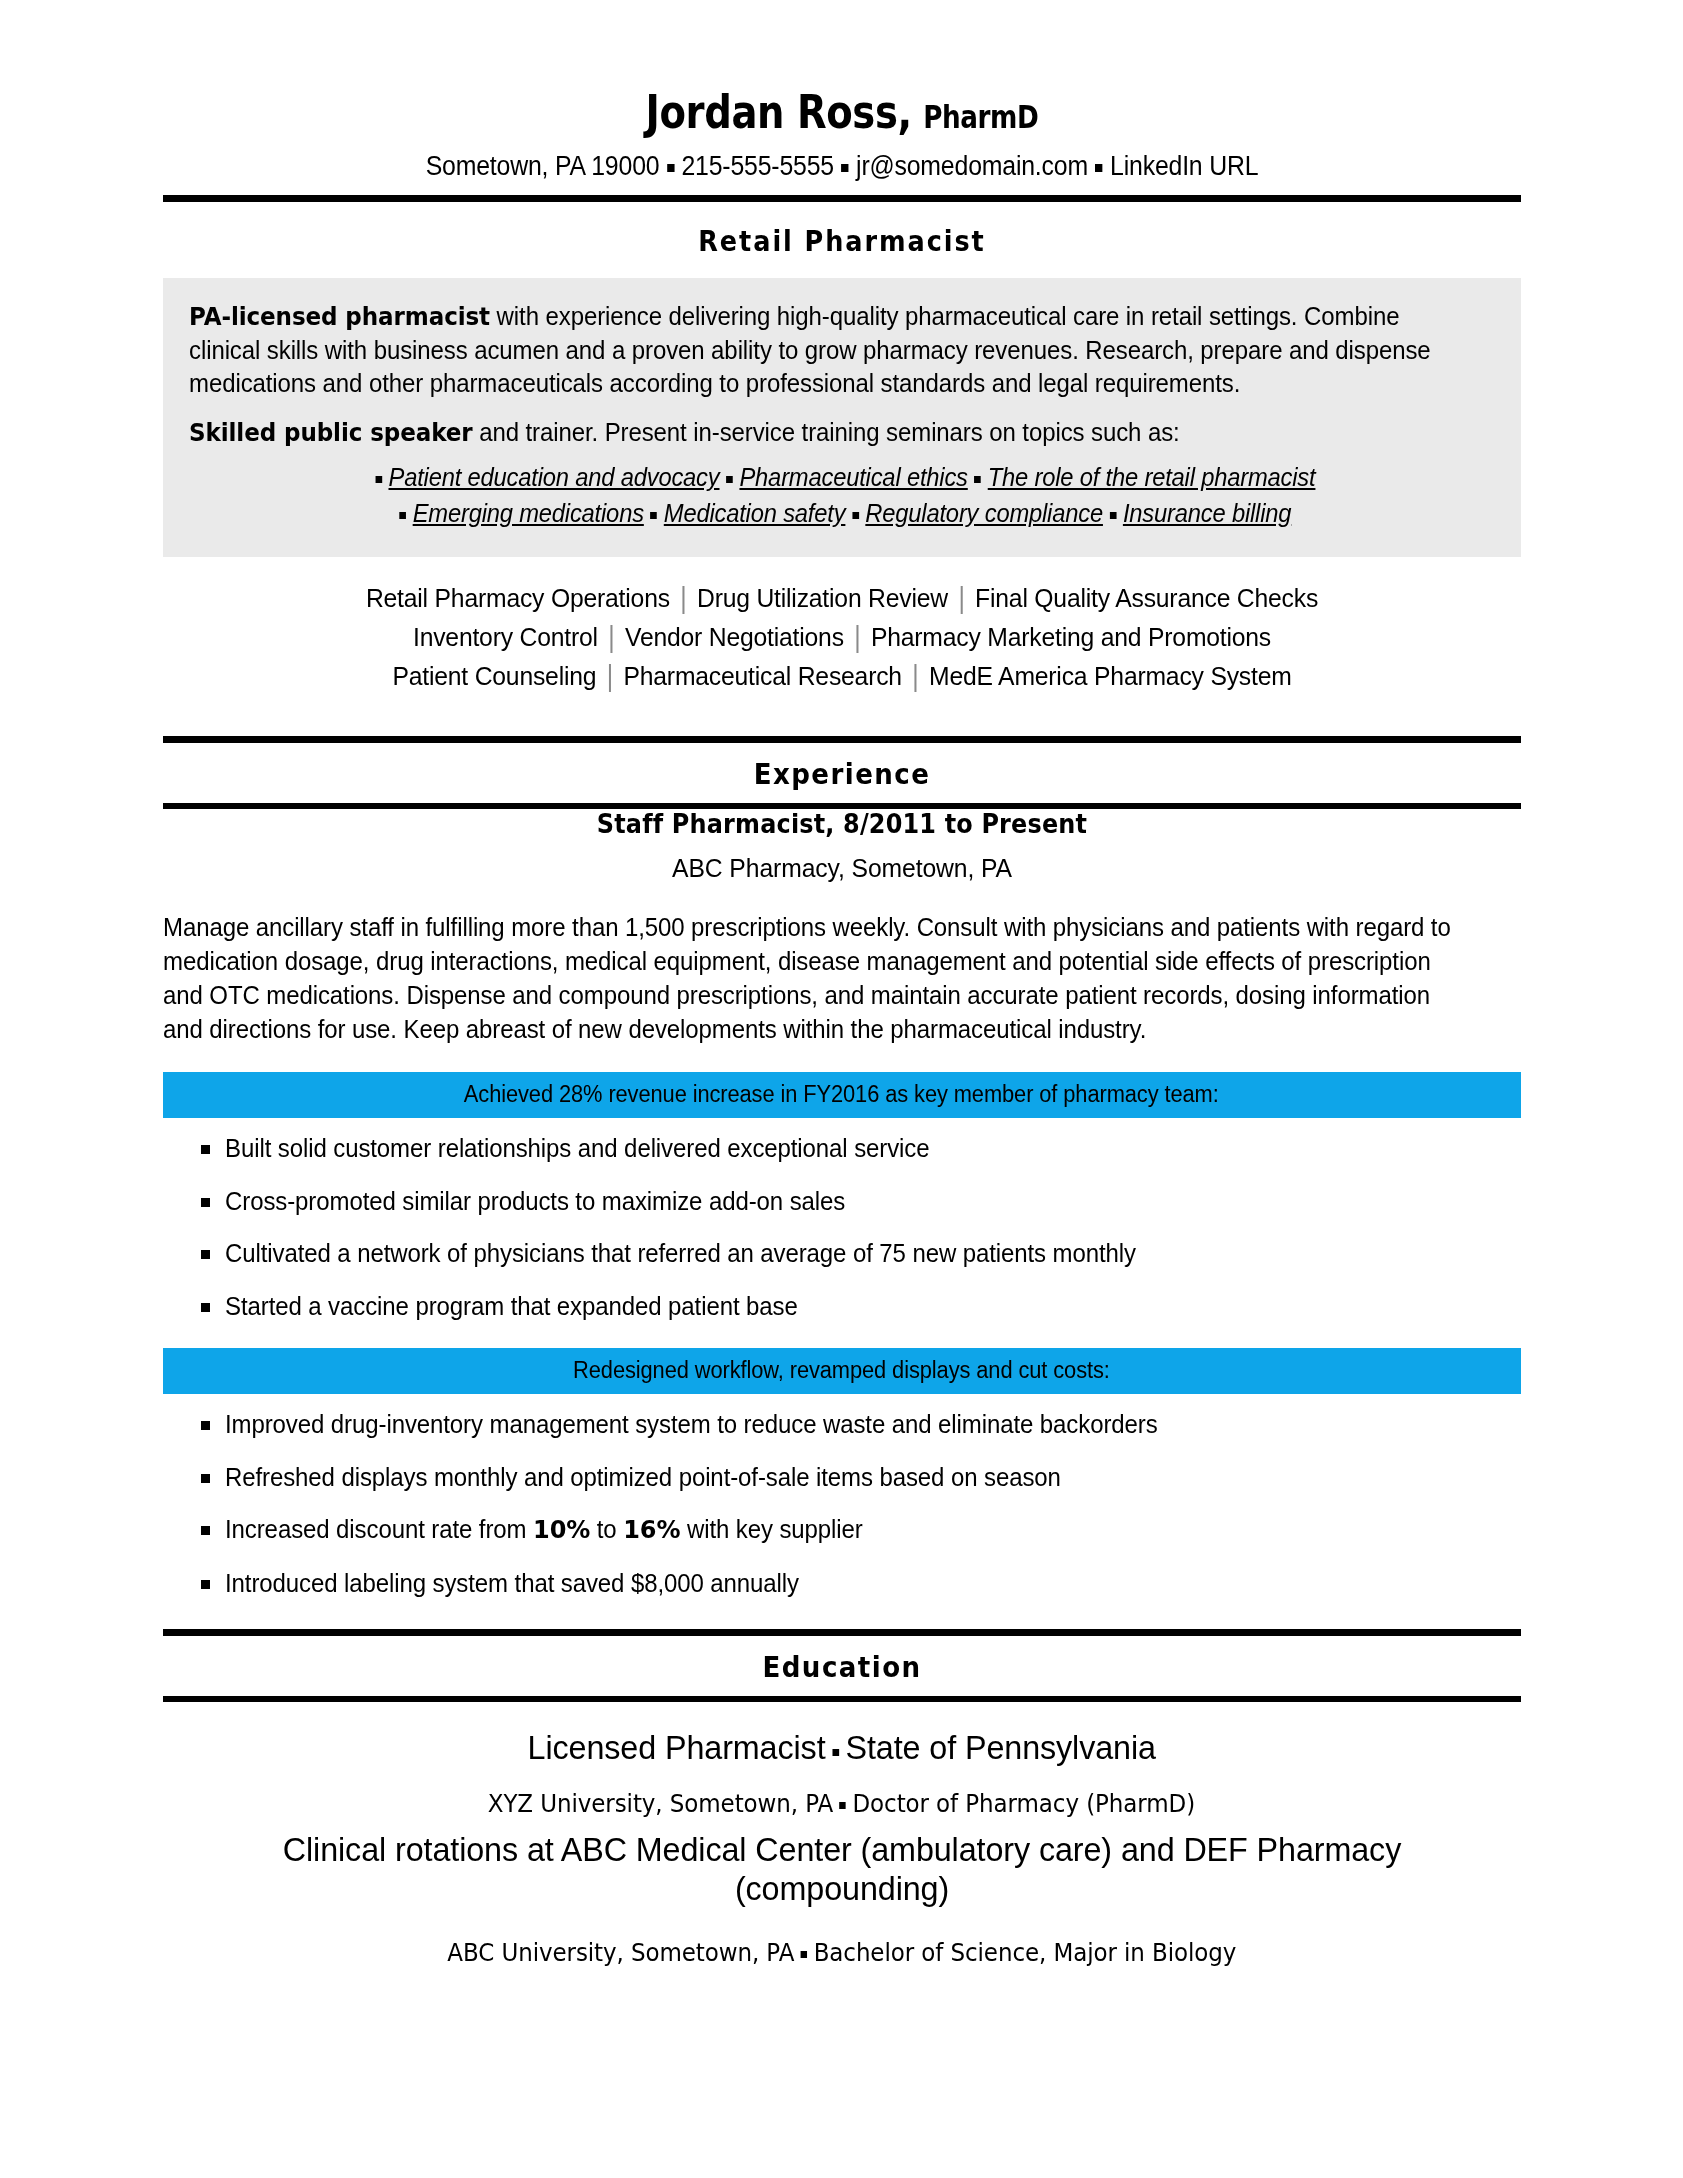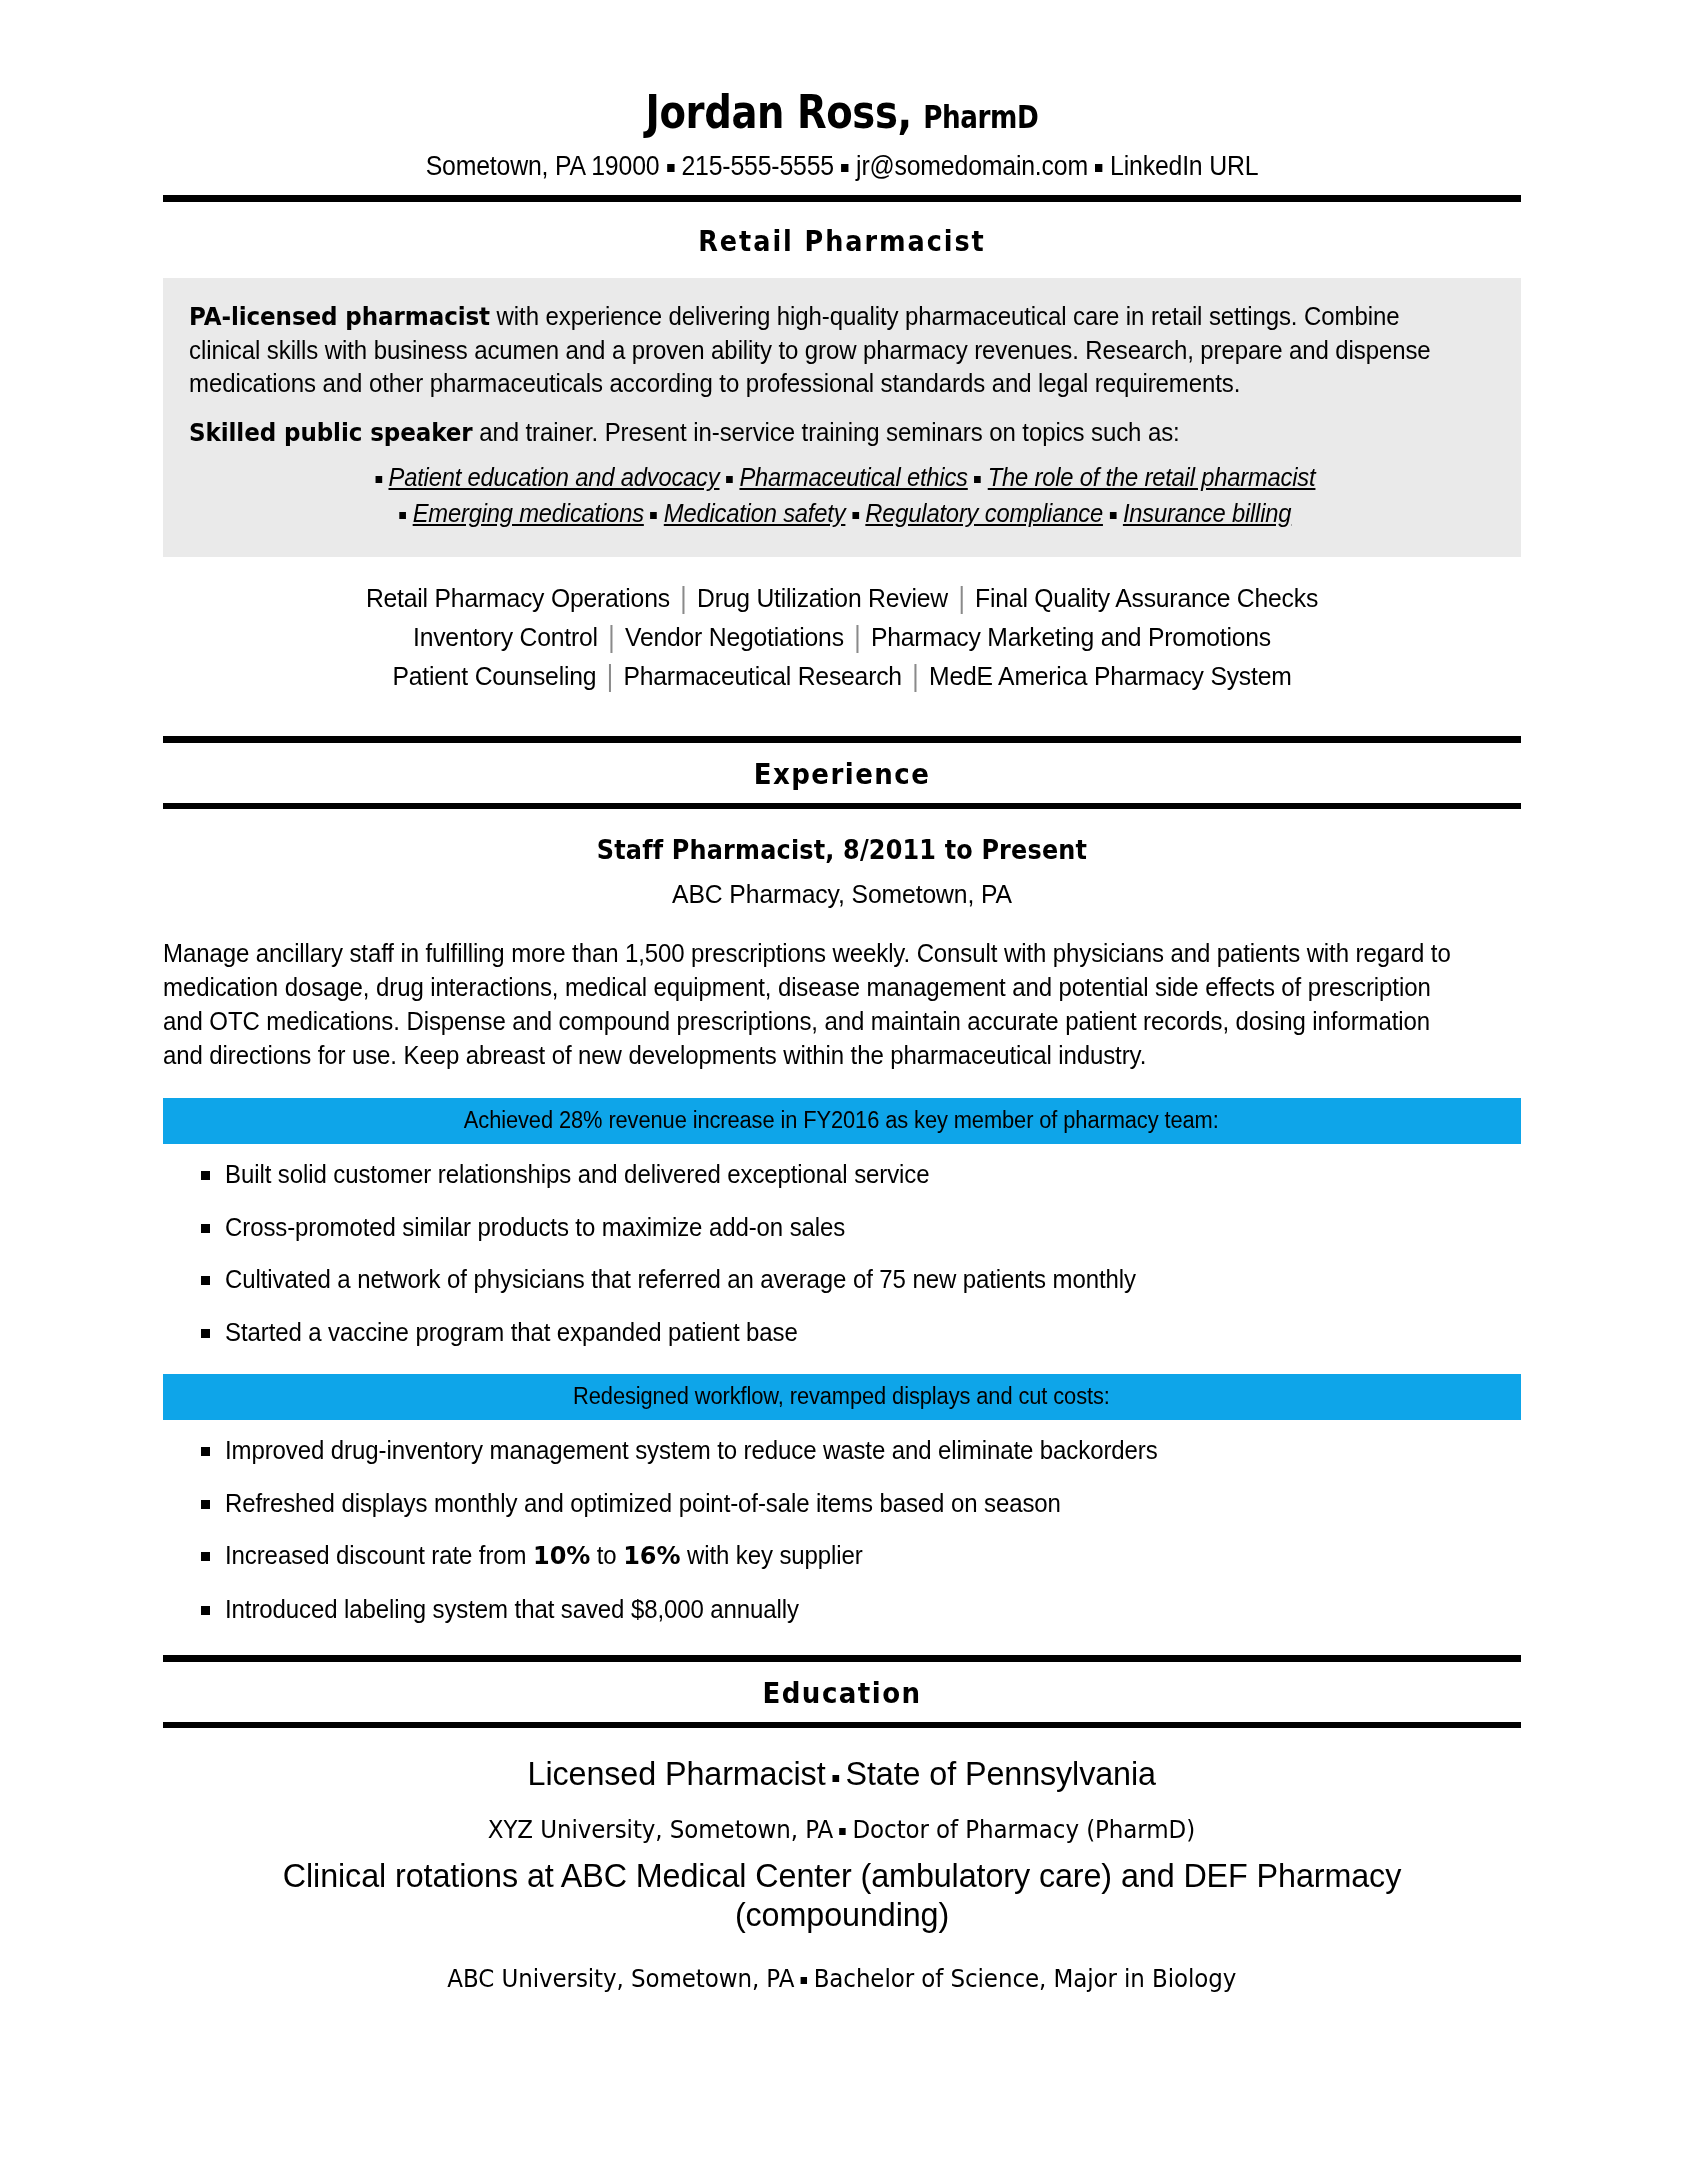--- a/index.html
+++ b/index.html
@@ -165,21 +165,21 @@
   }
   .pipe {
     display: inline-block;
     color: #8a8a8a;
     margin: 0 11px;
     font-weight: 300;
     transform: scaleY(1.15);
   }
 
   
-  .exp-block { padding-top: 26px; }
+  .exp-block { }
   .exp-title {
     text-align: center;
     font-family: "DejaVu Sans", sans-serif;
     font-weight: bold;
     font-size: 26px;
     letter-spacing: 0.2px;
     transform: scaleX(0.92);
     transform-origin: center;
   }
   .exp-org {

